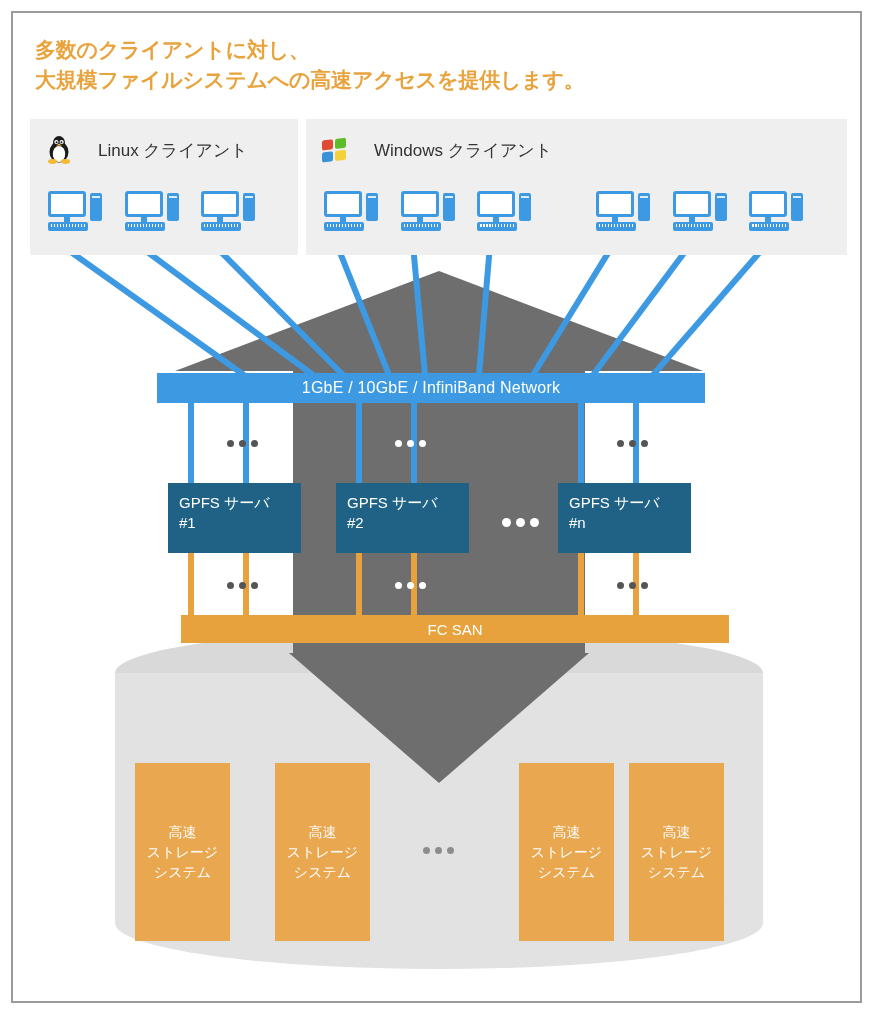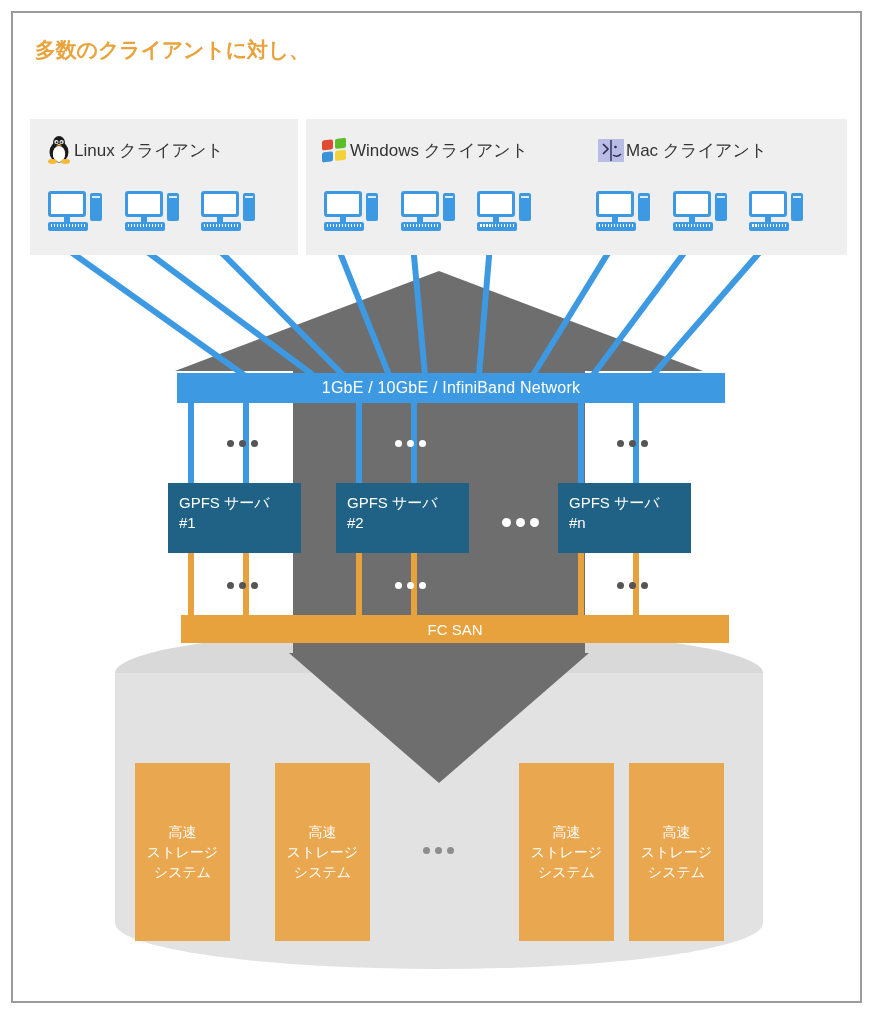--- a/index.html
+++ b/index.html
@@ -20,21 +20,21 @@
   #title div{white-space:nowrap;}
   
   .client-panel{
     position:absolute;top:106px;height:136px;background:#efefef;
   }
   #panel-linux  {left:17px; width:268px;}
   #panel-windows{left:293px;width:313px;}
   #panel-mac    {left:569px;width:265px;}
   .client-head{
     position:absolute;left:14px;top:14px;height:34px;
-    display:flex;align-items:center;gap:0;
+    display:flex;align-items:center;gap:24px;
   }
   .client-os-icon{width:30px;height:30px;flex:0 0 30px;position:relative;}
   .client-label{
     font-size:17px;color:#333333;white-space:nowrap;
   }
   
   .tux{position:absolute;inset:0;}
   
   .winflag{position:absolute;left:2px;top:4px;width:26px;height:23px;transform:skewY(-7deg);}
   .winflag i{position:absolute;display:block;width:11px;height:10px;border-radius:2px;}
@@ -61,21 +61,21 @@
   .cmp-tower{
     position:absolute;left:42px;top:2px;width:12px;height:28px;background:#3d9ae2;border-radius:2px;
   }
   .cmp-tower::after{
     content:"";position:absolute;left:2px;top:3px;width:8px;height:2px;background:#d9ecf9;
   }
   
   #canvas{position:absolute;left:0;top:0;width:851px;height:992px;}
   
   #net-bar{
-    position:absolute;left:164px;top:360px;width:548px;height:30px;
+    position:absolute;left:144px;top:360px;width:548px;height:30px;
     background:#3d9ae2;color:#ffffff;font-size:16px;
     display:flex;align-items:center;justify-content:center;letter-spacing:0.2px;
   }
   
   .server-box{
     position:absolute;width:133px;height:70px;background:#1f6285;
     color:#ffffff;font-size:15px;line-height:1.32;
     padding:10px 0 0 11px;box-sizing:border-box;
   }
   #srv-1{left:155px;top:470px;}
@@ -113,20 +113,21 @@
   #dots-l3{left:604px;top:569px;}
   #dots-stg{left:410px;top:834px;}
 </style>
 </head>
 <body>
 
 <div id="frame">
 
   <div id="title">
     <div>多数のクライアントに対し、</div>
+    <div>大規模ファイルシステムへの高速アクセスを提供します。</div>
   </div>
 
   <svg id="canvas" viewBox="0 0 851 992" xmlns="http://www.w3.org/2000/svg">
 
     <g>
       <ellipse cx="426" cy="660" rx="324" ry="44" fill="#d9d9d9"></ellipse>
       <rect x="102" y="660" width="648" height="250" fill="#e2e2e2"></rect>
       <ellipse cx="426" cy="910" rx="324" ry="46" fill="#e2e2e2"></ellipse>
     </g>
 
@@ -233,33 +234,20 @@
     </div>
     <div class="computer" style="left:171px;top:72px;">
       <div class="cmp-mon"></div>
       <div class="cmp-neck"></div>
       <div class="cmp-kbd"></div>
       <div class="cmp-tower"></div>
     </div>
   </div>
 
   <div class="client-panel" id="panel-mac">
-    <div class="client-head">
-      <span class="client-os-icon">
-        <span class="macface">
-          <svg viewBox="0 0 26 23" width="26" height="23" xmlns="http://www.w3.org/2000/svg">
-            <path d="M13 1 L13 22" stroke="#2b2b4d" stroke-width="1.4" fill="none"></path>
-            <path d="M5 5 L10 10 L5 15" stroke="#2b2b4d" stroke-width="1.6" fill="none"></path>
-            <circle cx="17.5" cy="8" r="1.3" fill="#2b2b4d"></circle>
-            <path d="M15 16 Q19 19 23 15" stroke="#2b2b4d" stroke-width="1.4" fill="none"></path>
-          </svg>
-        </span>
-      </span>
-      <span class="client-label">Mac クライアント</span>
-    </div>
     <div class="computer" style="left:14px;top:72px;">
       <div class="cmp-mon"></div>
       <div class="cmp-neck"></div>
       <div class="cmp-kbd"></div>
       <div class="cmp-tower"></div>
     </div>
     <div class="computer" style="left:91px;top:72px;">
       <div class="cmp-mon"></div>
       <div class="cmp-neck"></div>
       <div class="cmp-kbd"></div>

